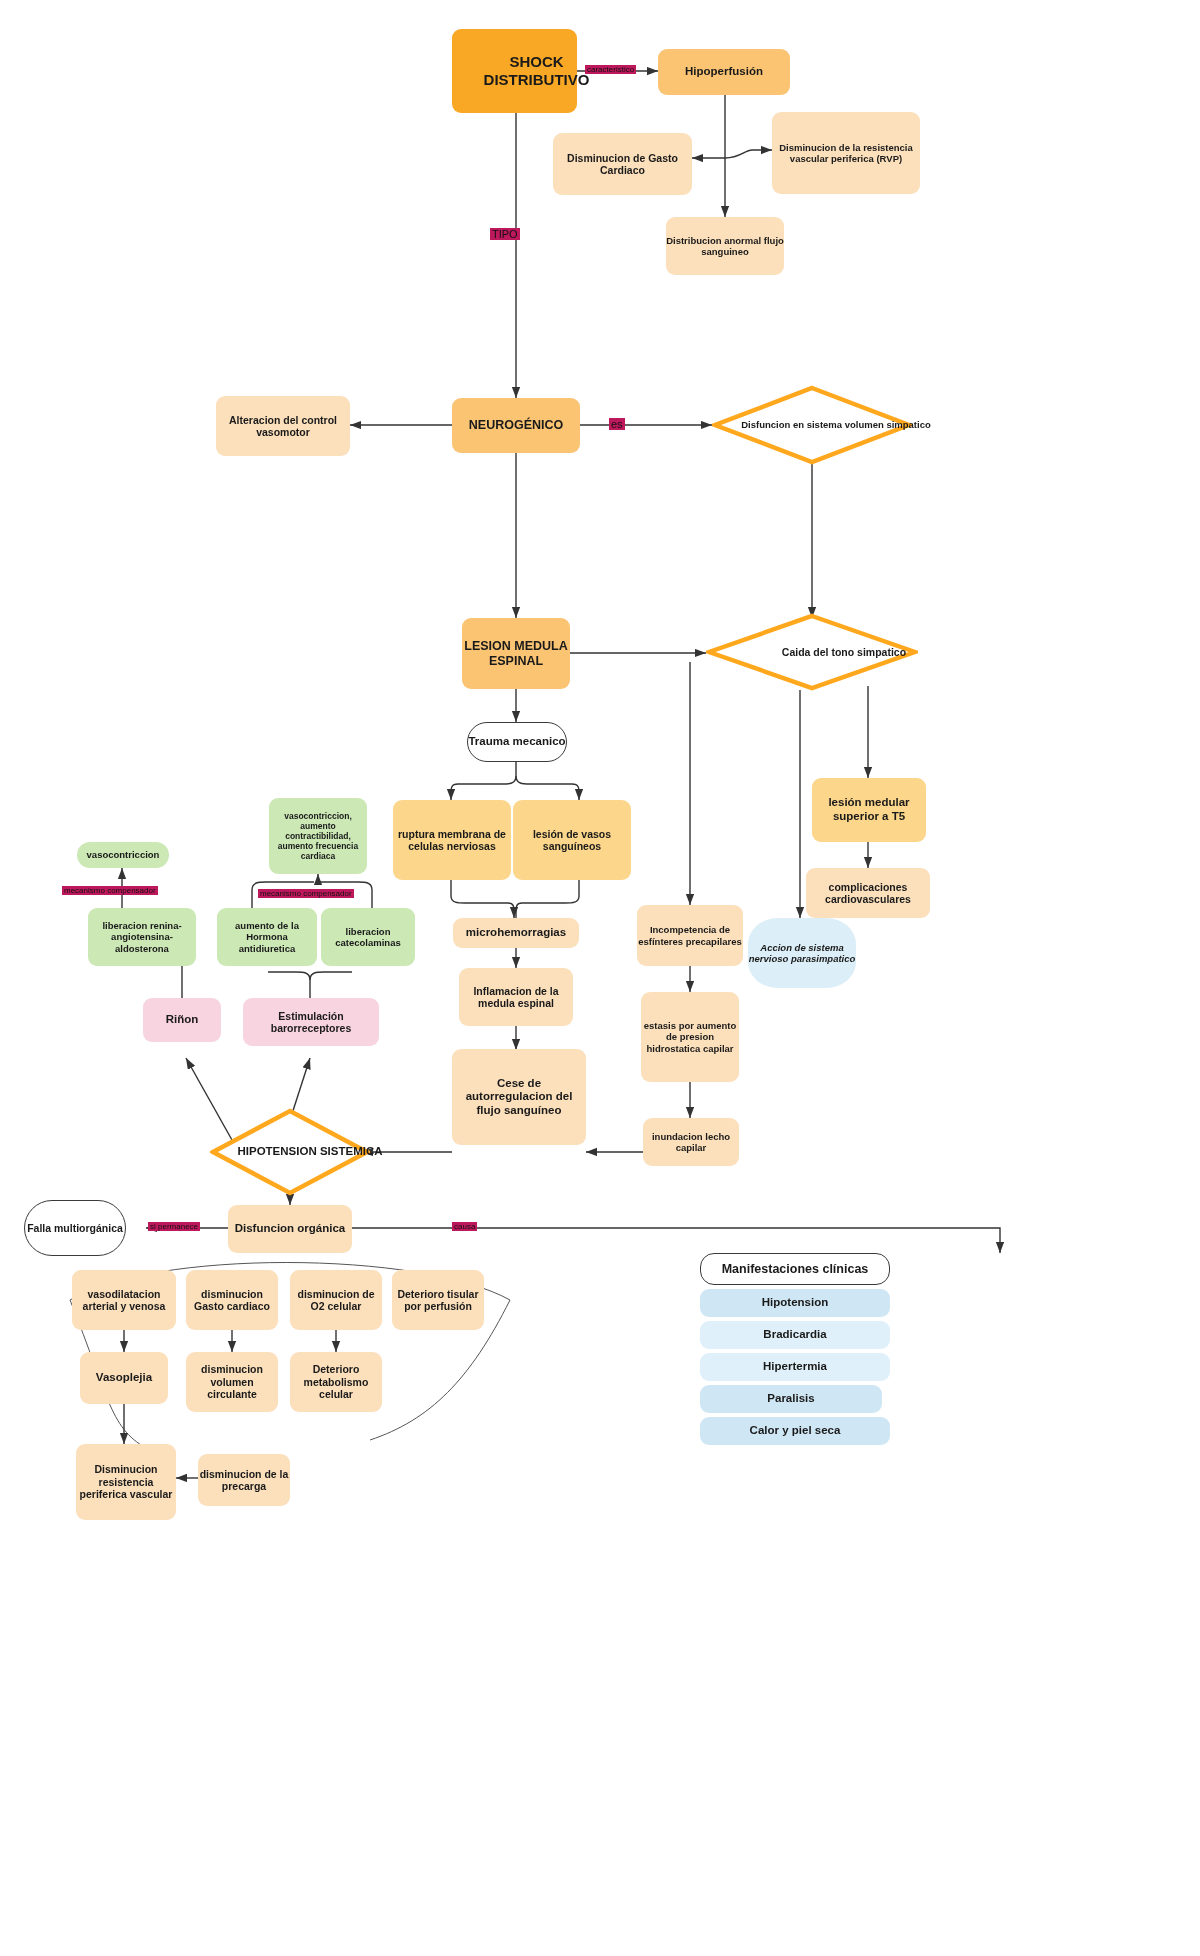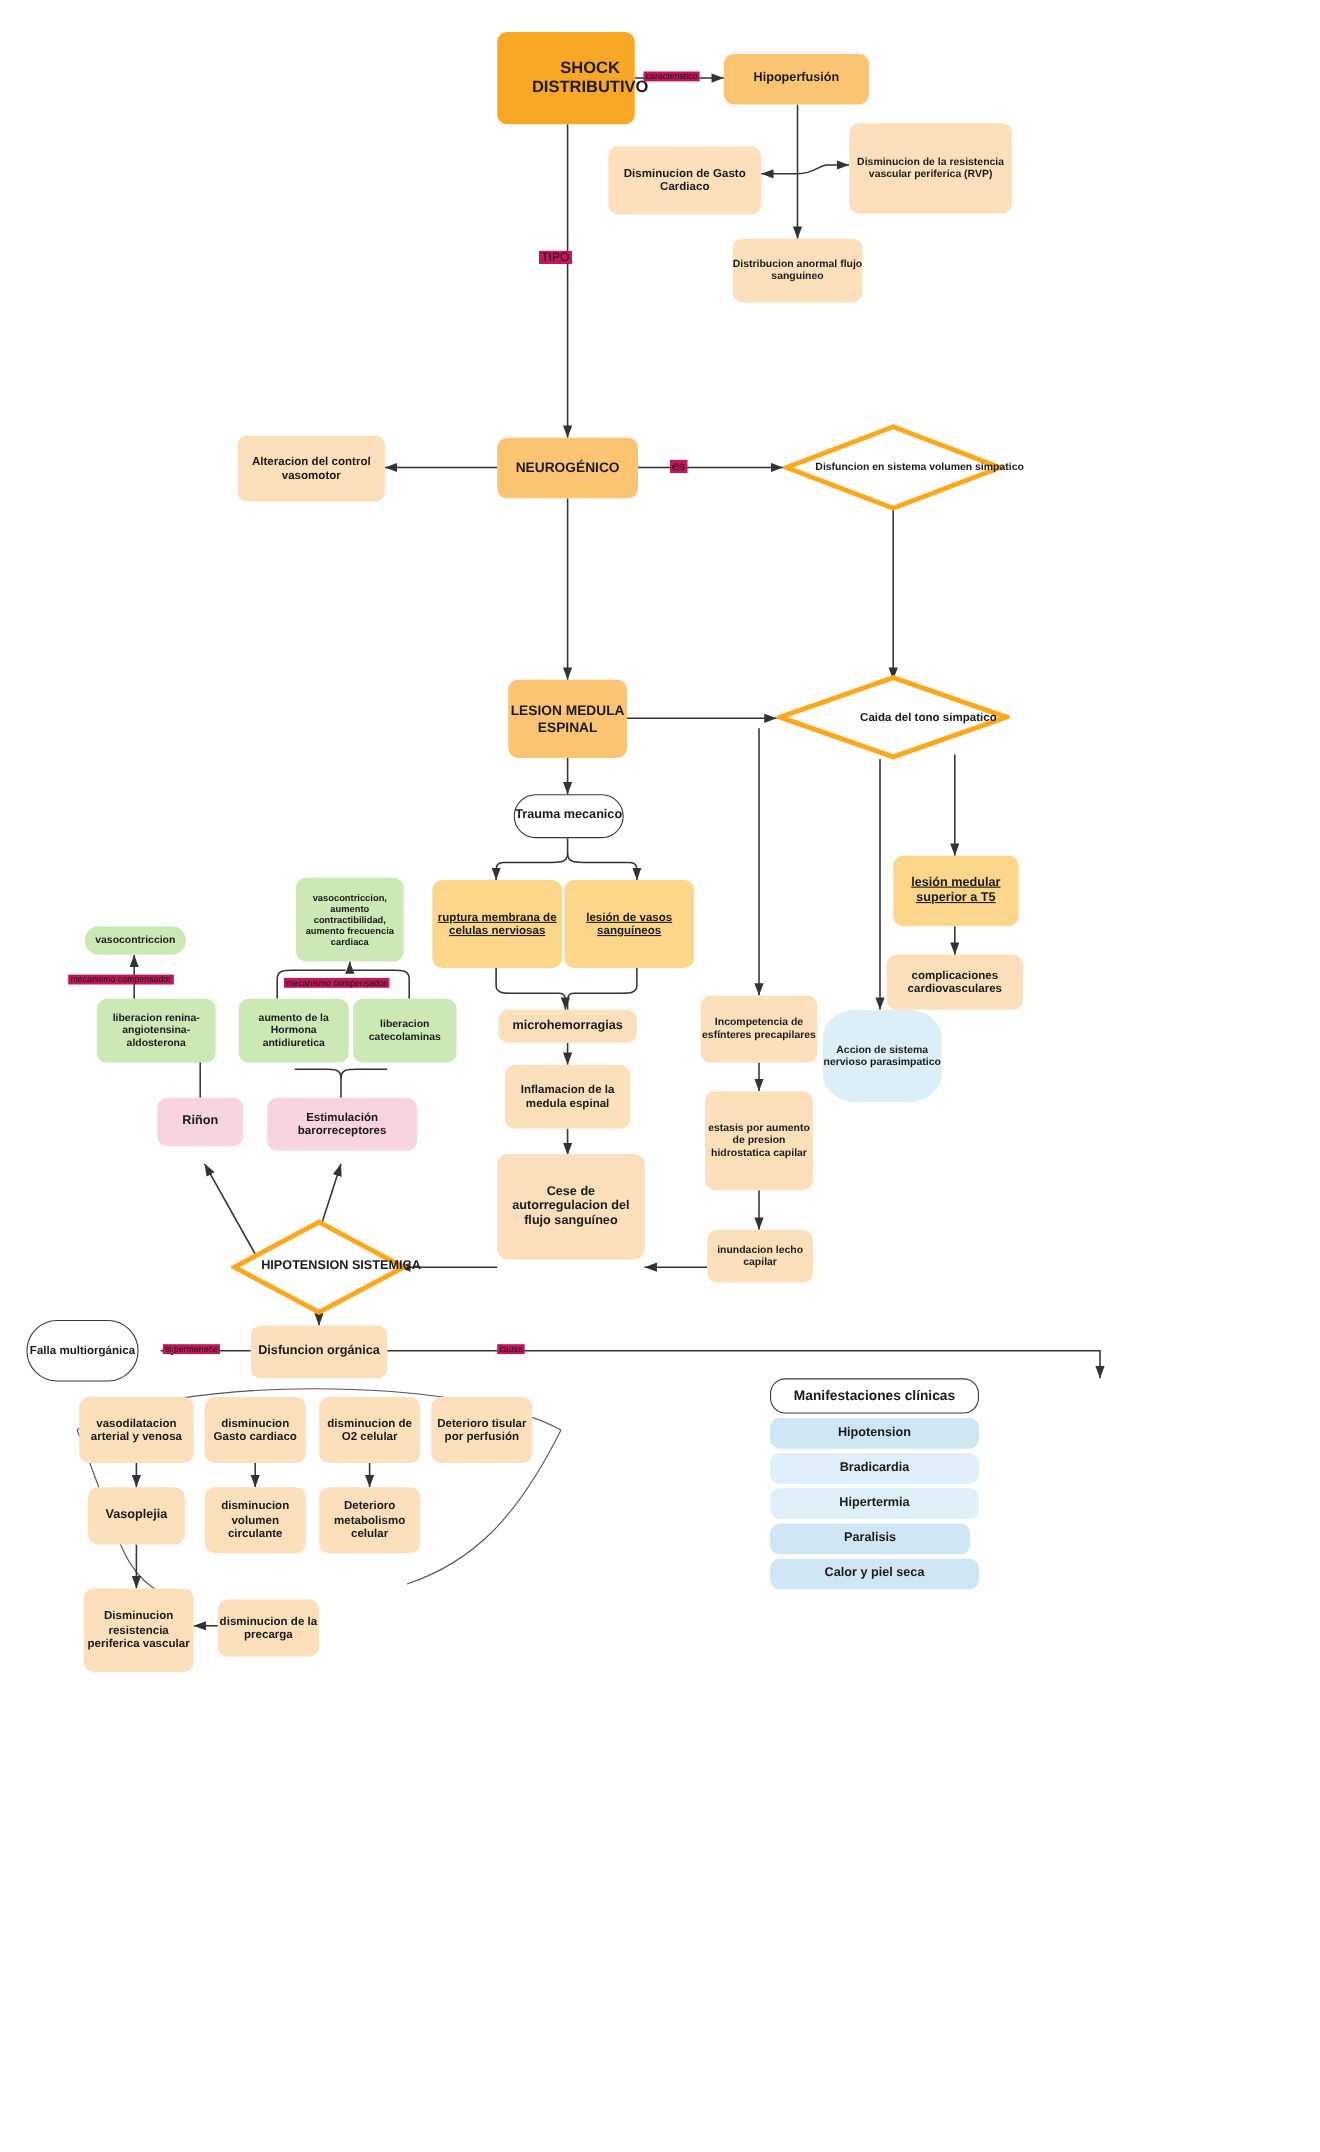--- a/index.html
+++ b/index.html
@@ -3,21 +3,21 @@
 <meta charset="utf-8">
 <style>
   html,body{margin:0;padding:0;background:#ffffff;}
   body{font-family:"Liberation Sans", sans-serif;}
   #canvas{position:relative;width:1200px;height:1956px;background:#ffffff;overflow:hidden;}
   .node{position:absolute;box-sizing:border-box;display:flex;align-items:center;justify-content:center;text-align:center;line-height:1.18;color:#1a1a1a;font-weight:bold;}
   .rounded{border-radius:9px;}
   .orange-main{background:#F9A825;padding-left:44px;}
   .orange-mid{background:#FBC473;}
   .orange-light{background:#FCE0BC;}
-  .orange-deep{background:#FBD68B;text-decoration:underline;}
+  .orange-deep{background:#FBD68B;}
   .green{background:#CBE8B5;}
   .pink{background:#F8D3E0;}
   .blue{background:#CFE7F5;}
   .blue-pale{background:#E0F0FA;}
   .white-ell{background:#ffffff;border:1.4px solid #3a3a3a;border-radius:999px;}
   .white-round{background:#ffffff;border:1.4px solid #3a3a3a;border-radius:14px;}
   .blue-soft{background:#DCEEF7;border-radius:30px/26px;}
   .diamond{position:absolute;}
   .diamond svg{position:absolute;left:0;top:0;}
   .diamond .dlabel{position:absolute;left:0;top:0;width:100%;height:100%;display:flex;align-items:center;justify-content:center;text-align:center;font-weight:bold;color:#1a1a1a;line-height:1.2;}
@@ -162,21 +162,21 @@
     <svg width="212" height="78" viewBox="0 0 212 78">
       <polygon points="106,3 209,39 106,75 3,39" fill="#ffffff" stroke="#FFA81E" stroke-width="4.5"></polygon>
     </svg>
     <div class="dlabel f10" style="padding:0 32px;">Caida del tono simpatico</div>
   </div>
 
   <div class="node rounded orange-deep f11" style="left:812px;top:778px;width:114px;height:64px;">lesión medular superior a T5</div>
 
   <div class="node rounded orange-light f10" style="left:806px;top:868px;width:124px;height:50px;">complicaciones cardiovasculares</div>
 
-  <div class="node blue-soft f9" style="left:748px;top:918px;width:108px;height:84px;">Accion de sistema nervioso parasimpatico</div>
+  <div class="node blue-soft f9" style="left:748px;top:918px;width:108px;height:70px;font-style:italic;">Accion de sistema nervioso parasimpatico</div>
 
   <div class="node white-ell f11" style="left:467px;top:722px;width:100px;height:40px;">Trauma mecanico</div>
 
   <div class="node rounded orange-deep f10" style="left:393px;top:800px;width:118px;height:80px;">ruptura membrana de celulas nerviosas</div>
 
   <div class="node rounded orange-deep f10" style="left:513px;top:800px;width:118px;height:80px;">lesión de vasos sanguíneos</div>
 
   <div class="node rounded orange-light f11" style="left:453px;top:918px;width:126px;height:30px;">microhemorragias</div>
 
   <div class="node rounded orange-light f10" style="left:459px;top:968px;width:114px;height:58px;">Inflamacion de la medula espinal</div>

